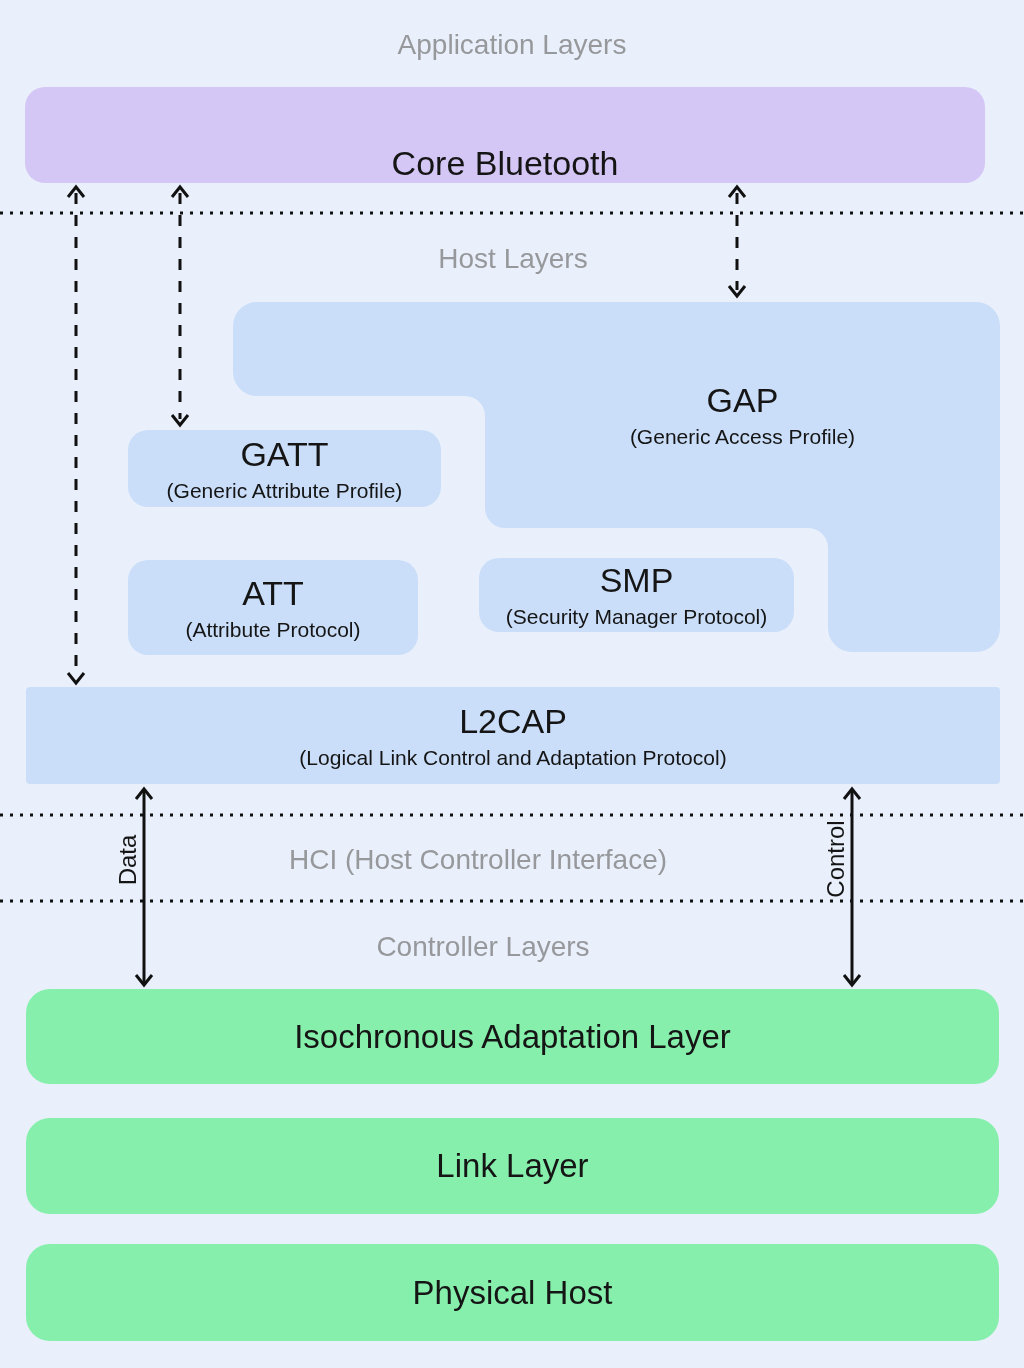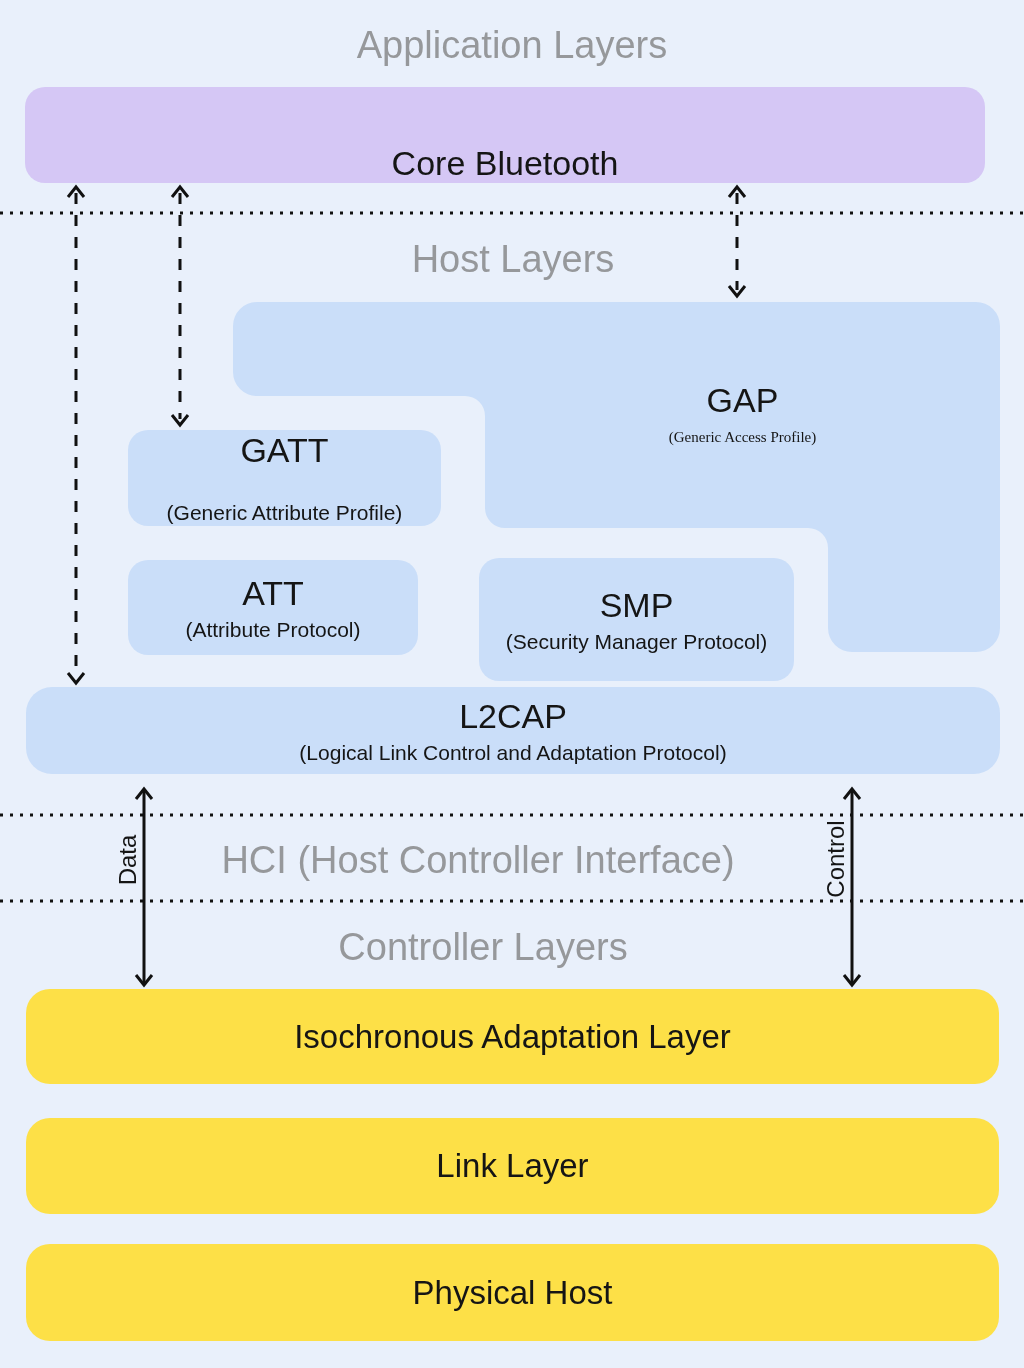--- a/index.html
+++ b/index.html
@@ -6,43 +6,43 @@
   body{font-family:"Liberation Sans", sans-serif;}
   .canvas{
     position:relative;
     width:1024px;height:1368px;
     background:#e9f0fb;
     overflow:hidden;
   }
   .glabel{
     position:absolute;
     color:#96989b;
-    font-size:38px;
+    font-size:28px;
     white-space:nowrap;
     transform:translate(-50%,-50%);
   }
   .box{
     position:absolute;
     display:flex;flex-direction:column;
     align-items:center;justify-content:center;
     gap:4px;
     color:#151515;
     text-align:center;
   }
   .box .title{font-size:34px;line-height:40px;}
   .box .subtitle{font-size:21px;line-height:26px;}
   .purple{background:#d5c7f5;border-radius:26px;}
   .lblue{background:#cadef9;border-radius:20px;}
-  .mblue{background:#fde047;border-radius:24px;}
+  .mblue{background:#86efac;border-radius:24px;}
   .mblue .title{font-size:33px;}
   .core{left:25px;top:87px;width:960px;height:96px;border-radius:20px;justify-content:flex-end;}
-  .l2cap{left:26px;top:687px;width:974px;height:87px;border-radius:26px;}
-  .gatt{left:128px;top:430px;width:313px;height:96px;justify-content:space-between;}
+  .l2cap{left:26px;top:687px;width:974px;height:97px;border-radius:4px;}
+  .gatt{left:128px;top:430px;width:313px;height:77px;}
   .att{left:128px;top:560px;width:290px;height:95px;}
-  .smp{left:479px;top:558px;width:315px;height:123px;}
+  .smp{left:479px;top:558px;width:315px;height:74px;}
   .iso{left:26px;top:989px;width:973px;height:95px;}
   .link{left:26px;top:1118px;width:973px;height:96px;}
   .phys{left:26px;top:1244px;width:973px;height:97px;}
   .gap-shape{position:absolute;left:0;top:0;}
   .gap-text{
     position:absolute;left:485px;top:302px;width:515px;height:226px;
     display:flex;flex-direction:column;align-items:center;justify-content:center;
     gap:4px;color:#151515;text-align:right;
   }
   .rot-label{
@@ -76,21 +76,21 @@
              V 628 A 24,24 0 0 1 976,652
              H 852 A 24,24 0 0 1 828,628
              V 548 A 20,20 0 0 0 808,528
              H 505 A 20,20 0 0 1 485,508
              V 416 A 20,20 0 0 0 465,396
              H 257 A 24,24 0 0 1 233,372
              V 326 A 24,24 0 0 1 257,302 Z" fill="#cadef9"></path>
   </svg>
   <div class="gap-text">
     <span class="title" style="font-size:34px;line-height:40px;">GAP</span>
-    <span class="subtitle" style="font-size:15px;line-height:26px;font-family:Liberation Serif, serif;">(Generic Access Profile)</span>
+    <span class="subtitle" style="font-size:21px;line-height:26px;">(Generic Access Profile)</span>
   </div>
 
   <div class="box lblue gatt">
     <span class="title">GATT</span>
     <span class="subtitle">(Generic Attribute Profile)</span>
   </div>
   <div class="box lblue att">
     <span class="title">ATT</span>
     <span class="subtitle">(Attribute Protocol)</span>
   </div>

